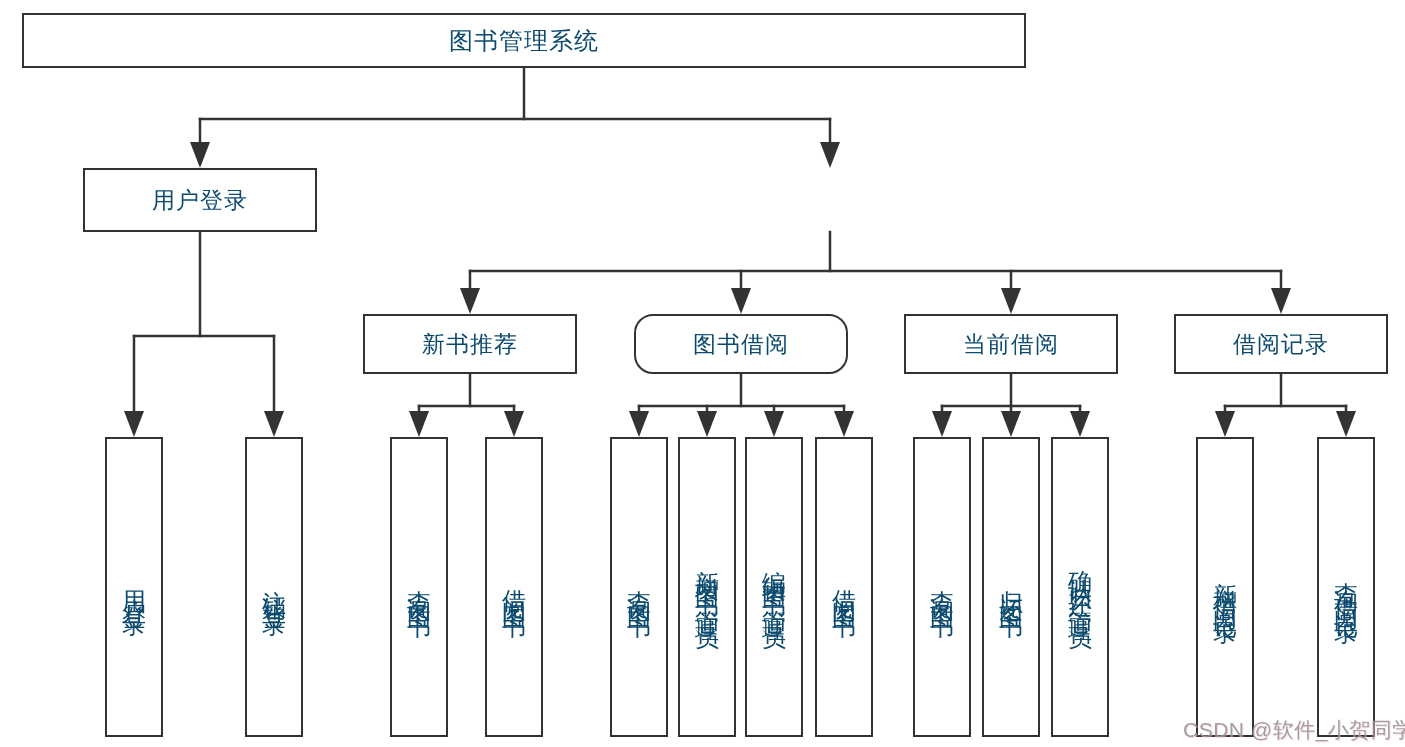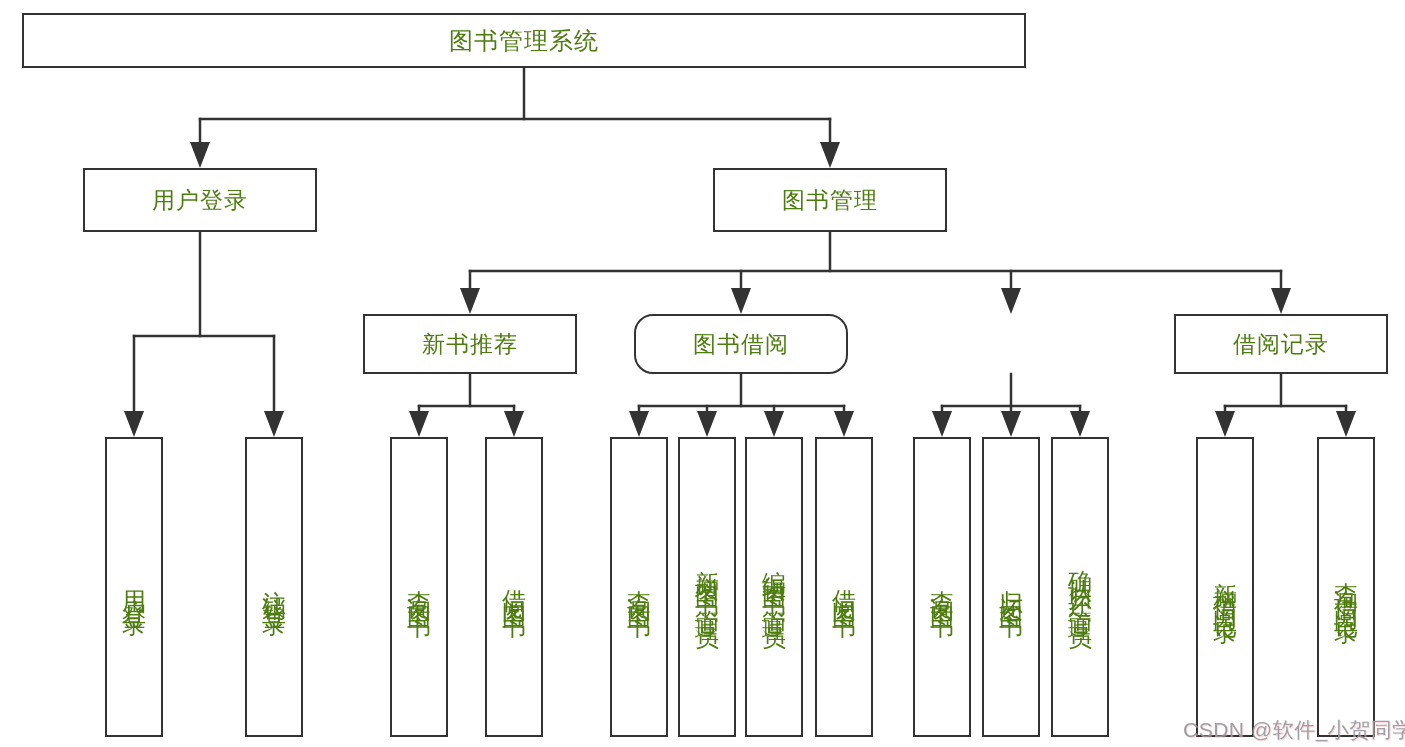--- a/index.html
+++ b/index.html
@@ -18,21 +18,21 @@
     position:absolute;
     left:0; top:0;
     width:1405px; height:747px;
     pointer-events:none;
   }
 
   .node {
     position:absolute;
     background:#ffffff;
     border:2px solid #333333;
-    color:#4d7c0f;
+    color:#0c4a6e;
     display:flex;
     align-items:center;
     justify-content:center;
     text-align:center;
     white-space:nowrap;
   }
   .node.h { font-size:23px; letter-spacing:1px; }
   .node.title { font-size:24px; }
   .node.v {
     writing-mode:vertical-rl;
@@ -120,24 +120,24 @@
       <polygon points="1001,411 1021,411 1011,437"></polygon>
       <polygon points="1070,411 1090,411 1080,437"></polygon>
       <polygon points="1215,411 1235,411 1225,437"></polygon>
       <polygon points="1336,411 1356,411 1346,437"></polygon>
     </g>
   </svg>
 
   <div class="node h title" style="left:22px;top:13px;width:1004px;height:55px;">图书管理系统</div>
 
   <div class="node h" style="left:83px;top:168px;width:234px;height:64px;">用户登录</div>
-  <div class="node h" style="left:713px;top:168px;width:234px;height:64px;">图书管理</div>
 
   <div class="node h" style="left:363px;top:314px;width:214px;height:60px;">新书推荐</div>
   <div class="node h" style="left:634px;top:314px;width:214px;height:60px;border-radius:19px;">图书借阅</div>
+  <div class="node h" style="left:904px;top:314px;width:214px;height:60px;">当前借阅</div>
   <div class="node h" style="left:1174px;top:314px;width:214px;height:60px;">借阅记录</div>
 
   <div class="node v" style="left:105px;top:437px;width:58px;height:300px;">用户登录</div>
   <div class="node v" style="left:245px;top:437px;width:58px;height:300px;">注销登录</div>
 
   <div class="node v" style="left:390px;top:437px;width:58px;height:300px;">查询图书</div>
   <div class="node v" style="left:485px;top:437px;width:58px;height:300px;">借阅图书</div>
 
   <div class="node v" style="left:610px;top:437px;width:58px;height:300px;">查询图书</div>
   <div class="node v" style="left:678px;top:437px;width:58px;height:300px;">新增图书（管理员）</div>

